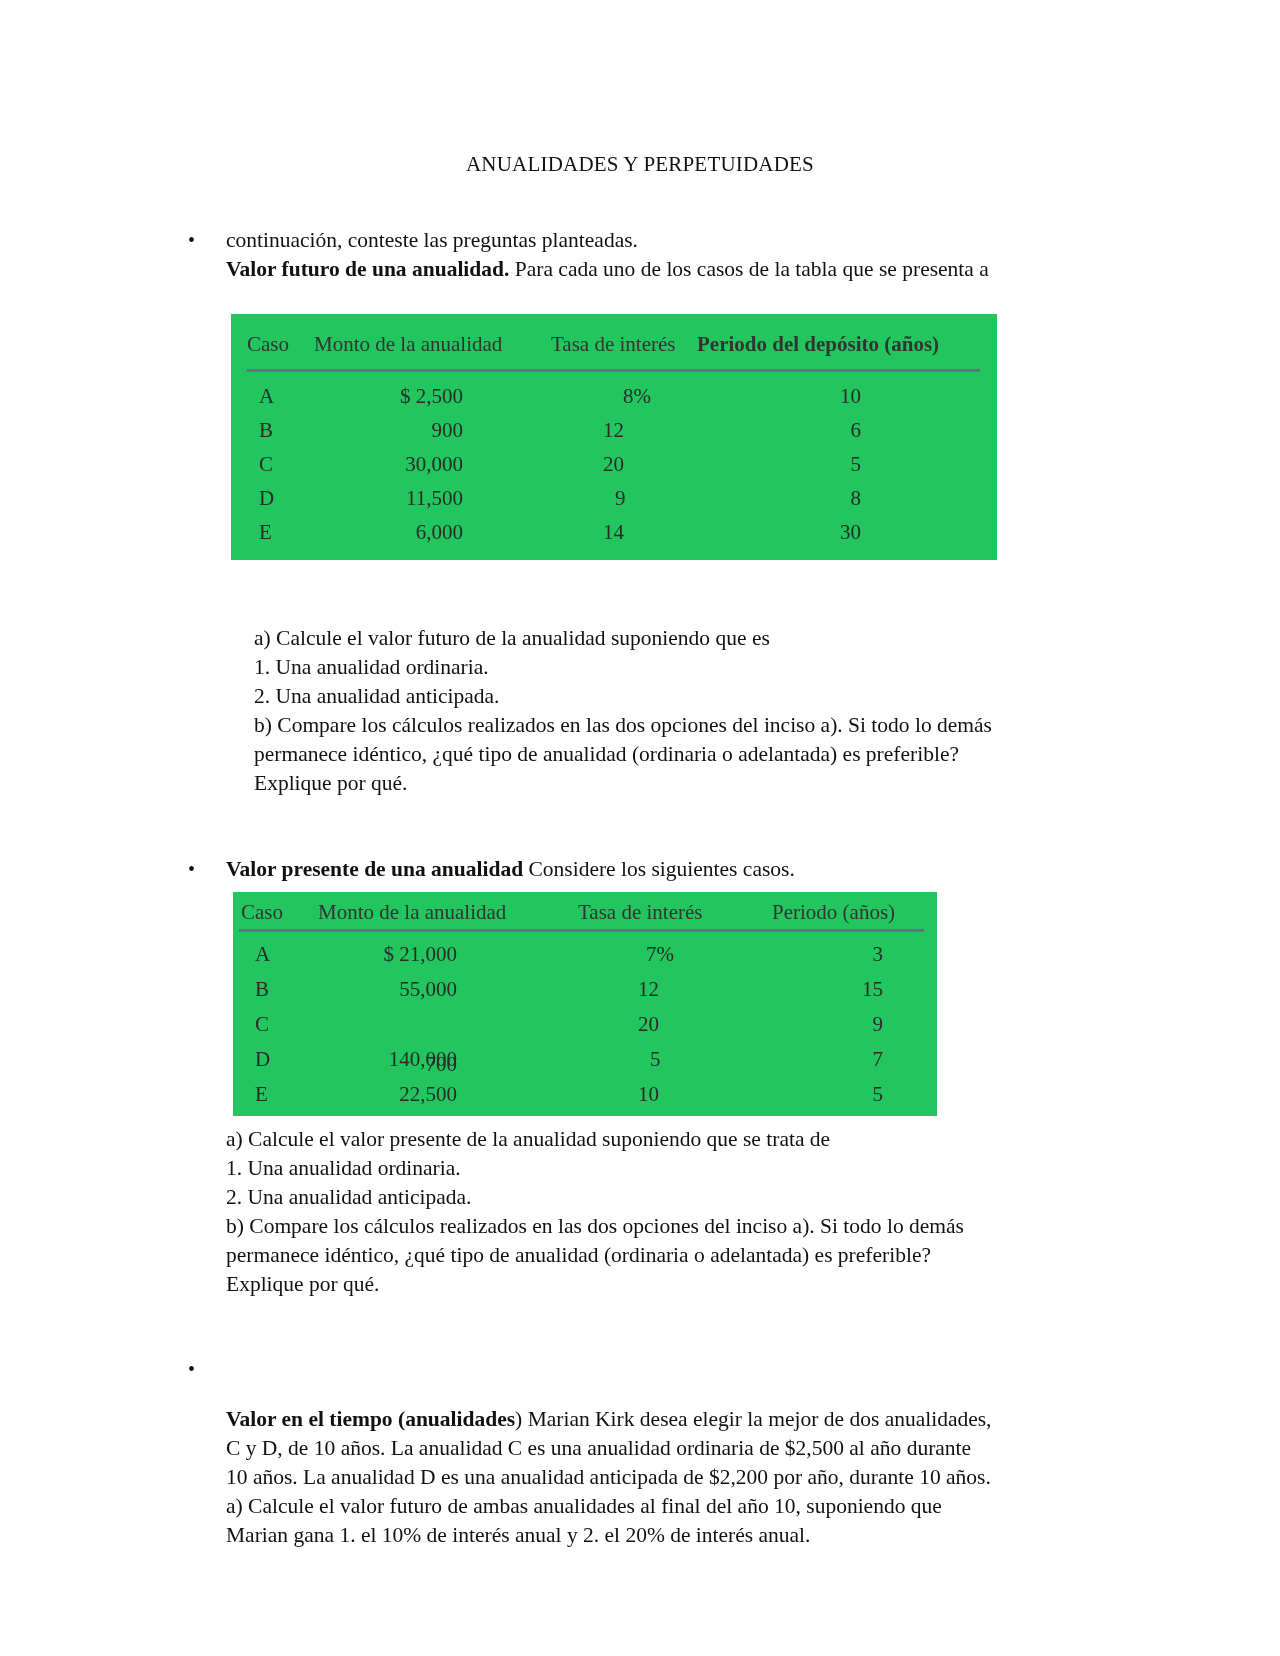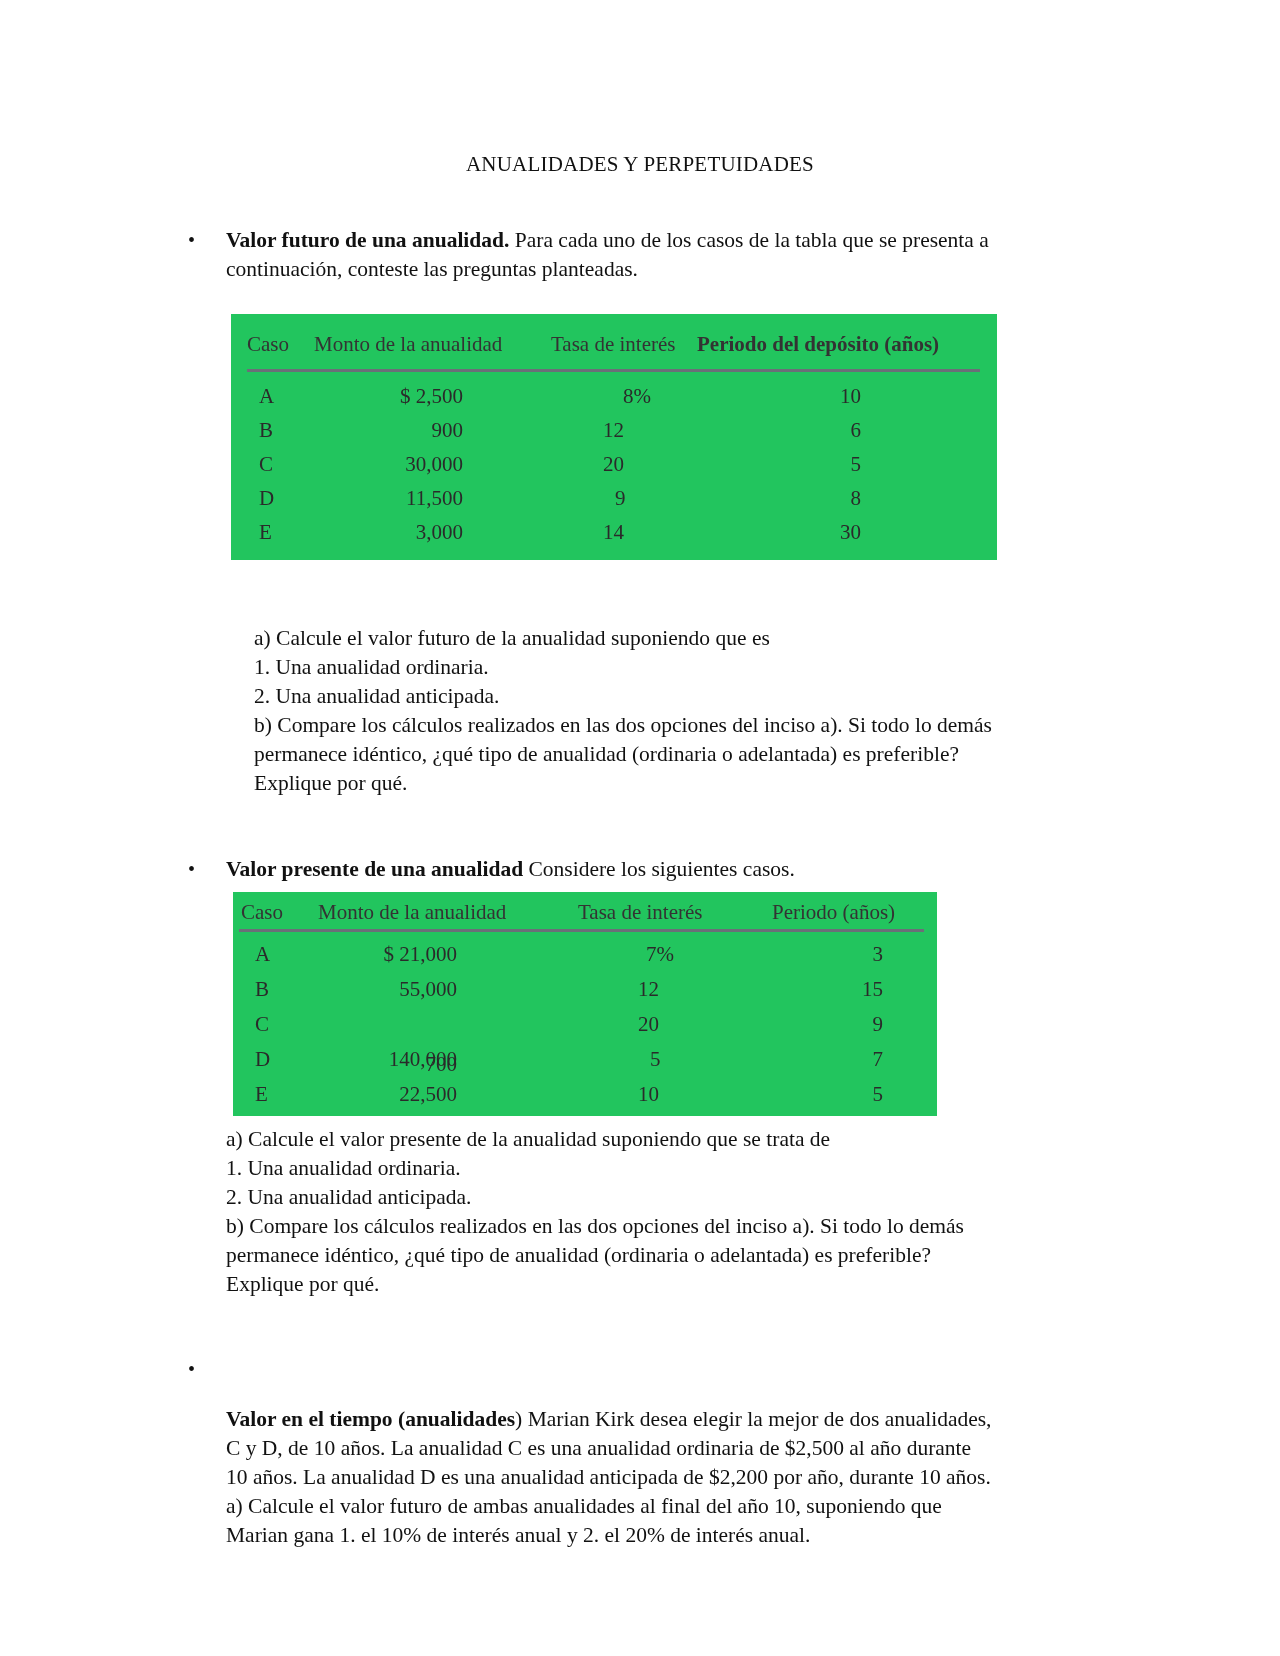--- a/index.html
+++ b/index.html
@@ -17,22 +17,22 @@
   .tbl .cell { position:absolute; white-space:nowrap; }
   .r { text-align:right; }
 </style>
 </head>
 <body>
 
 <div class="title">ANUALIDADES Y PERPETUIDADES</div>
 
 <div class="bullet" style="top:229px;">•</div>
 <div class="para" style="top:226px;">
+  <span class="line">continuación, conteste las preguntas planteadas.</span>
   <span class="line"><b>Valor futuro de una anualidad.</b><span>  Para cada uno de los casos de la tabla que se presenta a</span></span>
-  <span class="line">continuación, conteste las preguntas planteadas.</span>
 </div>
 
 <div class="tbl" style="left:231px; top:314px; width:766px; height:246px;">
   <div class="hdr" style="left:16px; top:18px;">Caso</div>
   <div class="hdr" style="left:83px; top:18px;">Monto de la anualidad</div>
   <div class="hdr" style="left:320px; top:18px;">Tasa de interés</div>
   <div class="hdr" style="left:466px; top:18px;font-weight:bold;">Periodo del depósito (años)</div>
   <div class="rule" style="left:16px; top:55px; width:733px;"></div>
 
   <div class="cell" style="left:28px; top:70px;">A</div>
@@ -49,21 +49,21 @@
   <div class="cell r" style="left:120px; width:112px; top:138px;">30,000</div>
   <div class="cell" style="left:372px; top:138px;">20</div>
   <div class="cell r" style="left:550px; width:80px; top:138px;">5</div>
 
   <div class="cell" style="left:28px; top:172px;">D</div>
   <div class="cell r" style="left:120px; width:112px; top:172px;">11,500</div>
   <div class="cell" style="left:384px; top:172px;">9</div>
   <div class="cell r" style="left:550px; width:80px; top:172px;">8</div>
 
   <div class="cell" style="left:28px; top:206px;">E</div>
-  <div class="cell r" style="left:120px; width:112px; top:206px;">3,000</div>
+  <div class="cell r" style="left:120px; width:112px; top:206px;">6,000</div>
   <div class="cell" style="left:372px; top:206px;">14</div>
   <div class="cell r" style="left:550px; width:80px; top:206px;">30</div>
 </div>
 
 <div class="para" style="top:624px;margin-left:28px;">
   <span class="line">a) Calcule el valor futuro de la anualidad suponiendo que es</span>
   <span class="line">1. Una anualidad ordinaria.</span>
   <span class="line">2. Una anualidad anticipada.</span>
   <span class="line">b) Compare los cálculos realizados en las dos opciones del inciso a). Si todo lo demás</span>
   <span class="line">permanece idéntico, ¿qué tipo de anualidad (ordinaria o adelantada) es preferible?</span>

